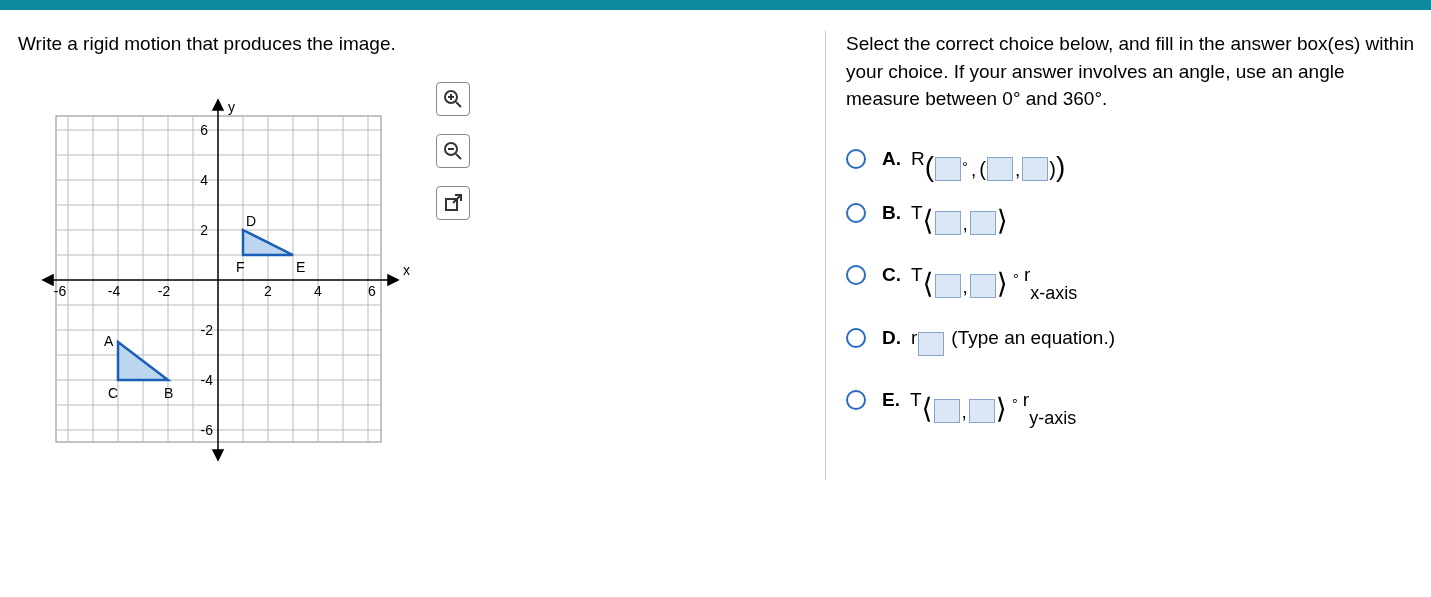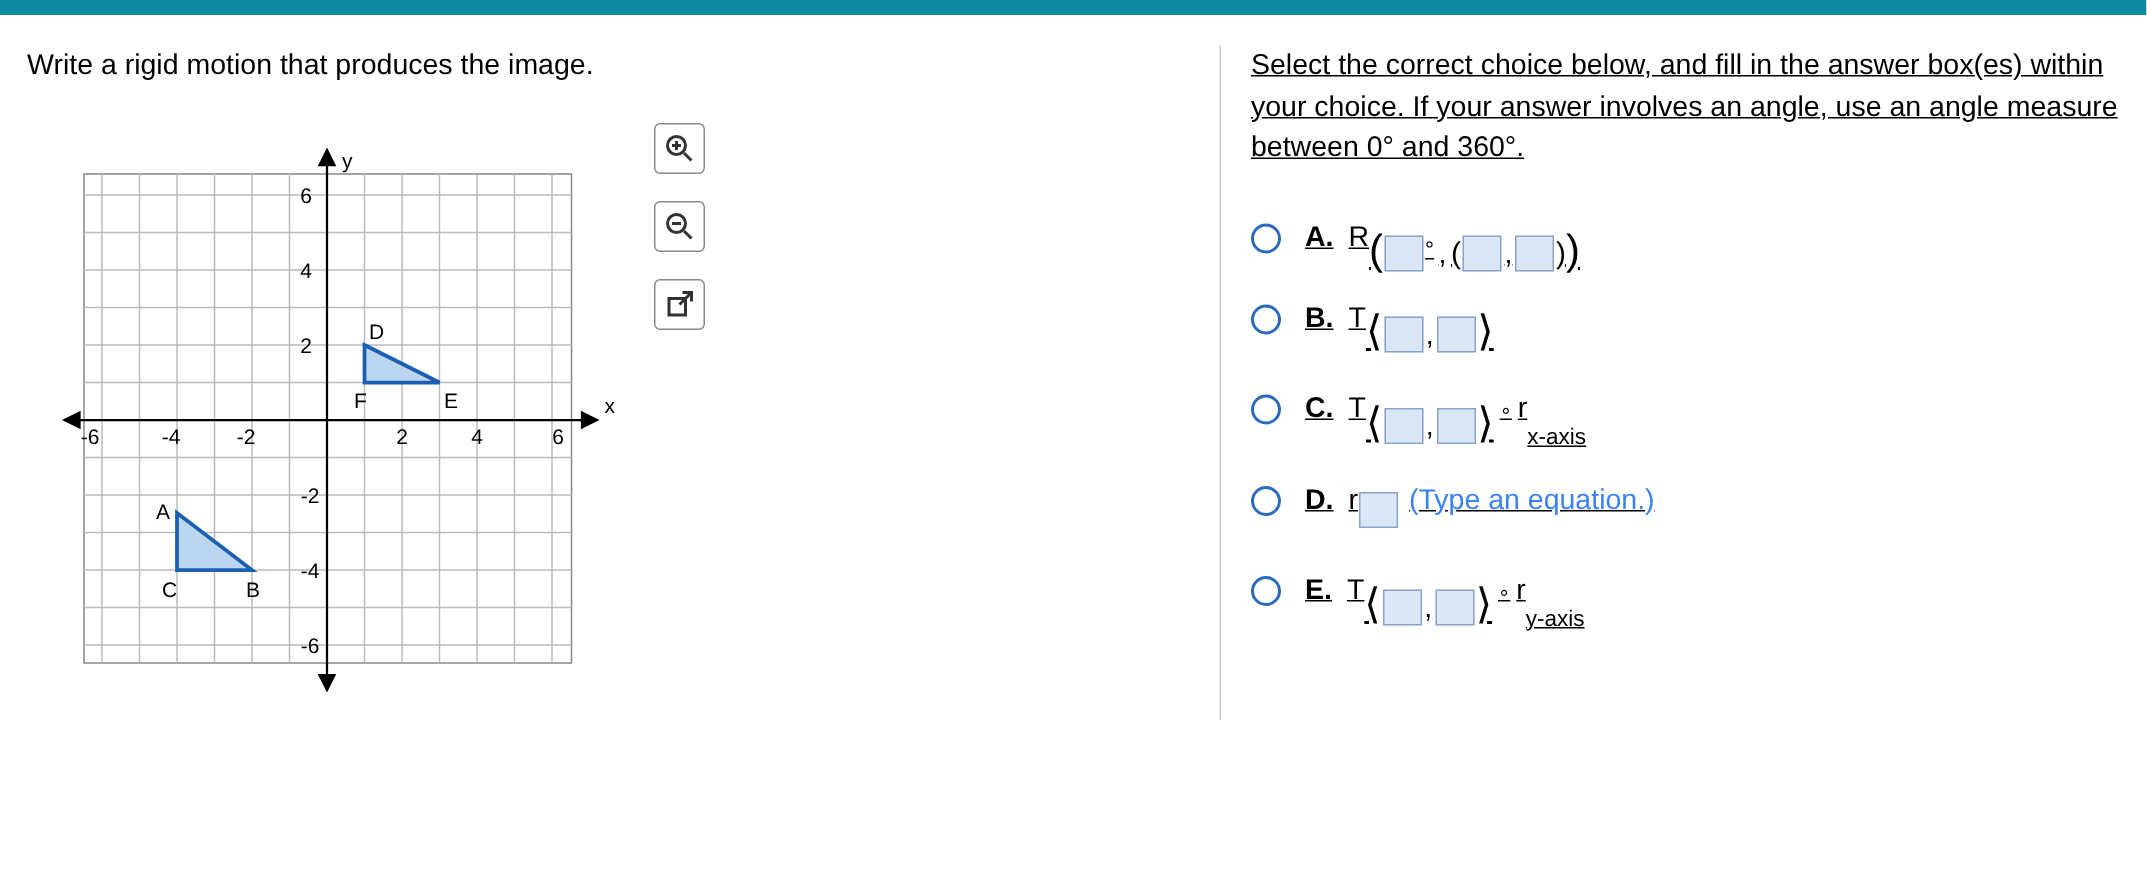--- a/index.html
+++ b/index.html
@@ -10,31 +10,30 @@
     color: #000;
     background: #fff;
   }
   .topbar {
     height: 10px;
     background: #0d8a9e;
   }
   .container {
     display: flex;
     padding: 20px 10px 10px 18px;
-    gap: 0;
+    gap: 12px;
   }
   .left-col {
     width: 795px;
     padding-right: 20px;
   }
   .right-col {
     border-left: 1px solid #ccc;
     padding-left: 20px;
     flex: 1;
-    text-decoration: underline;
   }
   .question-text {
     font-size: 19px;
     line-height: 1.45;
   }
   .mapping {
     margin-top: 14px;
     font-size: 19px;
   }
   .tri { font-family: Arial; }
@@ -104,21 +103,21 @@
   .blank {
     display: inline-block;
     width: 26px;
     height: 24px;
     background: #dbe7f5;
     border: 1px solid #88a6cc;
     vertical-align: middle;
     margin: 0 1px;
   }
   .sub {
-    font-size: 15px;
+    font-size: 18px;
     vertical-align: sub;
     white-space: nowrap;
     margin-top: 36px;
   }
   .sub-wrap {
     display: inline-flex;
     align-items: flex-end;
     position: relative;
     top: 6px;
   }
@@ -132,21 +131,21 @@
     font-size: 28px;
     position: relative;
     top: 2px;
   }
   .compose {
     margin: 0 4px;
     font-size: 13px;
     vertical-align: middle;
   }
   .type-hint {
-    color: #3b82f6;
+    color: #000000;
     margin-left: 6px;
   }
   .rsymbol {
     font-size: 19px;
   }
 </style>
 </head>
 <body>
 
 <div class="topbar"></div>

